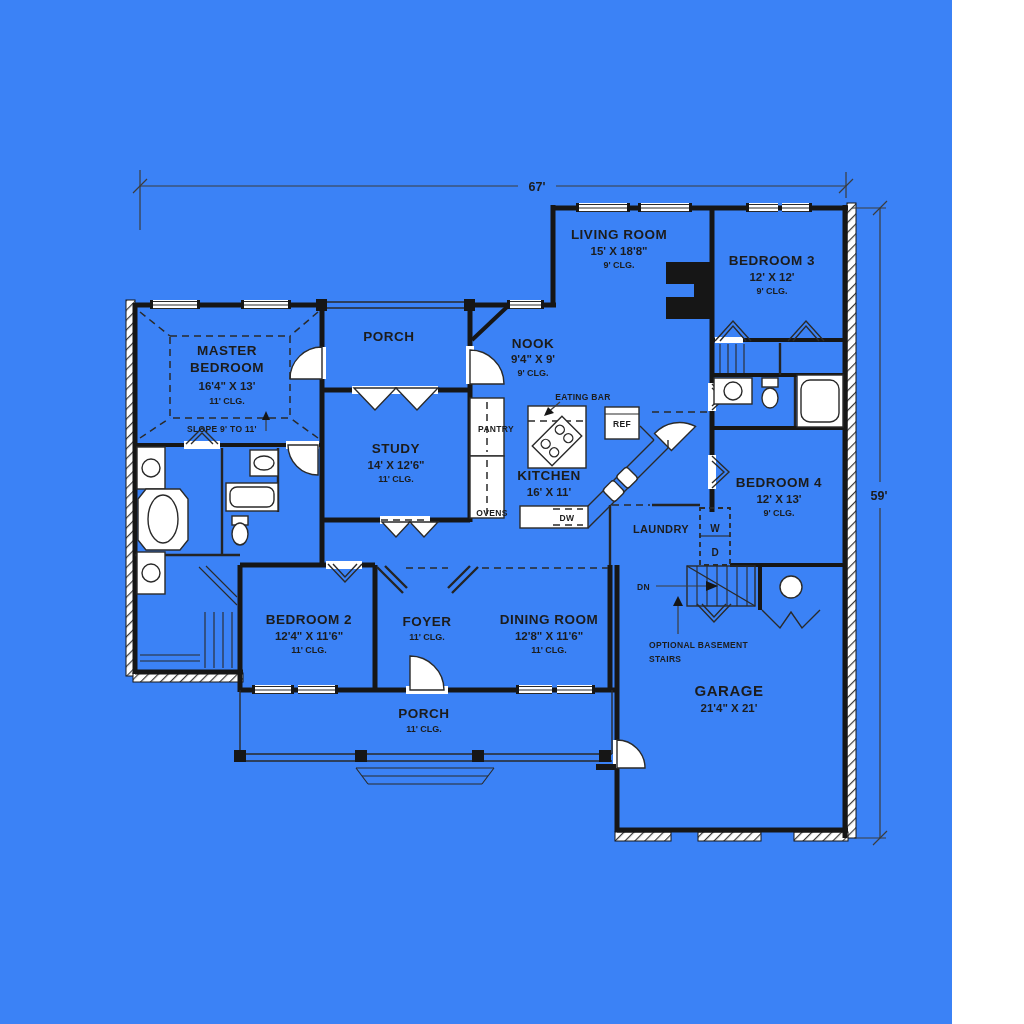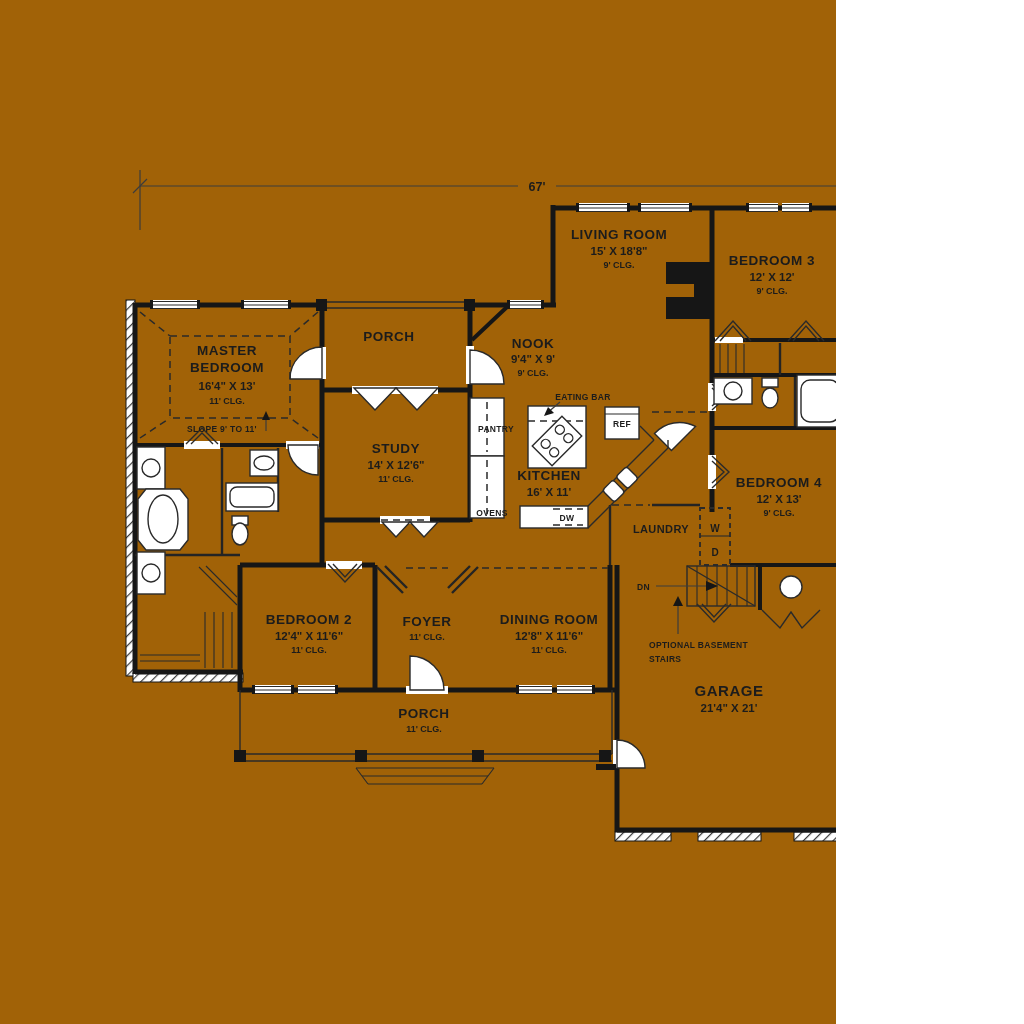--- a/index.html
+++ b/index.html
@@ -1,16 +1,16 @@
 <!DOCTYPE html>
 <html><head>
 <meta charset="utf-8">
 <style>
   html,body{margin:0;padding:0;background:#ffffff;}
-  .canvas{position:relative;width:836px;height:1024px;background:#a16207;overflow:hidden;
+  .canvas{position:relative;width:952px;height:1024px;background:#3b82f6;overflow:hidden;
           font-family:"Liberation Sans", sans-serif;}
   svg{position:absolute;left:0;top:0;}
   svg text{fill:#1c1c1c;font-family:"Liberation Sans", sans-serif;font-weight:bold;}
   .t-name{font-size:13.5px;letter-spacing:.5px;}
   .t-name-lg{font-size:15px;letter-spacing:.5px;}
   .t-size{font-size:11.5px;}
   .t-clg{font-size:9px;}
   .t-small{font-size:8.5px;letter-spacing:.3px;}
   .t-dim{font-size:12.5px;}
   .t-wd{font-size:10px;}

